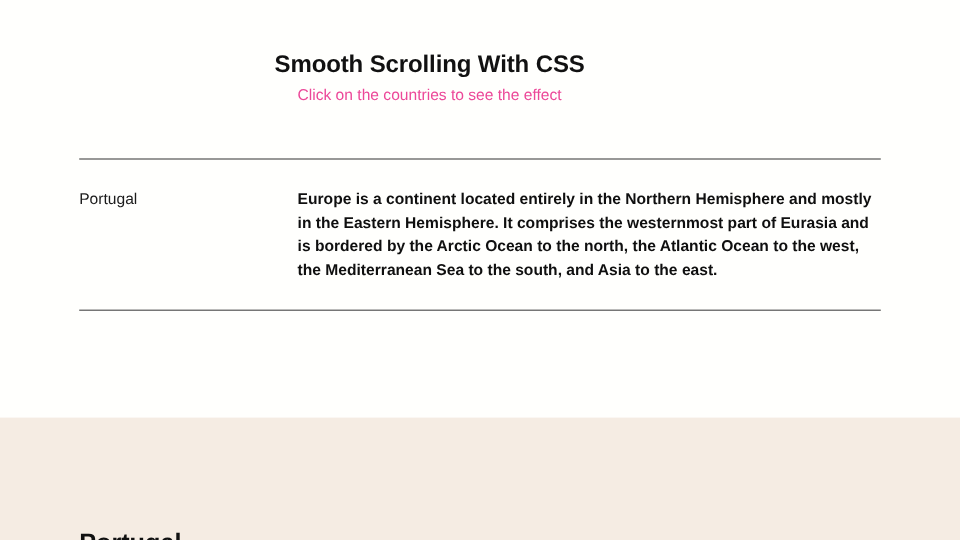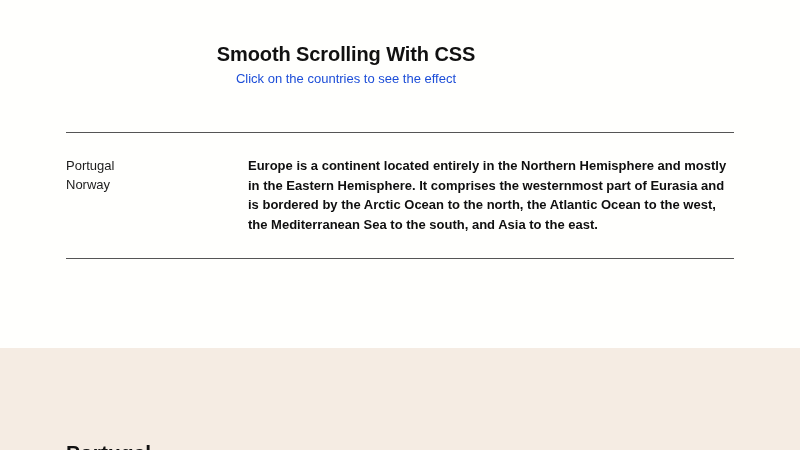--- a/index.html
+++ b/index.html
@@ -19,21 +19,21 @@
   .page {
     position: relative;
     width: 800px;
     height: 450px;
     overflow: hidden;
   }
 
   
   .intro {
     position: absolute;
-    left: 4px;
+    left: 16px;
     top: 0;
     width: 684px;
     background: #fffffd;
   }
   .site-title {
     margin: 0;
     padding-top: 42px;
     font-size: 20px;
     line-height: 24px;
     font-weight: bold;
@@ -41,21 +41,21 @@
     letter-spacing: -0.1px;
     color: #111111;
   }
   .site-subtitle {
     margin: 0;
     padding-top: 5px;
     font-size: 13px;
     line-height: 16px;
     font-weight: normal;
     text-align: center;
-    color: #1d4ed8;
+    color: #ec4899;
   }
 
   
   .rule {
     position: absolute;
     left: 66px;
     width: 668px;
     height: 0;
     border: 0;
     border-top: 1.5px solid #555555;
@@ -140,23 +140,20 @@
 
   <hr class="rule rule-top">
 
   <div class="band">
 
     <div class="nav-col">
       <ul class="nav-list">
         <li>
           <a href="#" class="nav-link">Portugal</a>
         </li>
-        <li>
-          <a href="#" class="nav-link">Norway</a>
-        </li>
       </ul>
     </div>
 
     <div class="desc-col">
       <p class="desc-text">Europe is a continent located entirely in the Northern Hemisphere and mostly in the Eastern Hemisphere. It comprises the westernmost part of Eurasia and is bordered by the Arctic Ocean to the north, the Atlantic Ocean to the west, the Mediterranean Sea to the south, and Asia to the east.</p>
     </div>
 
   </div>
 
   <hr class="rule rule-bottom">

